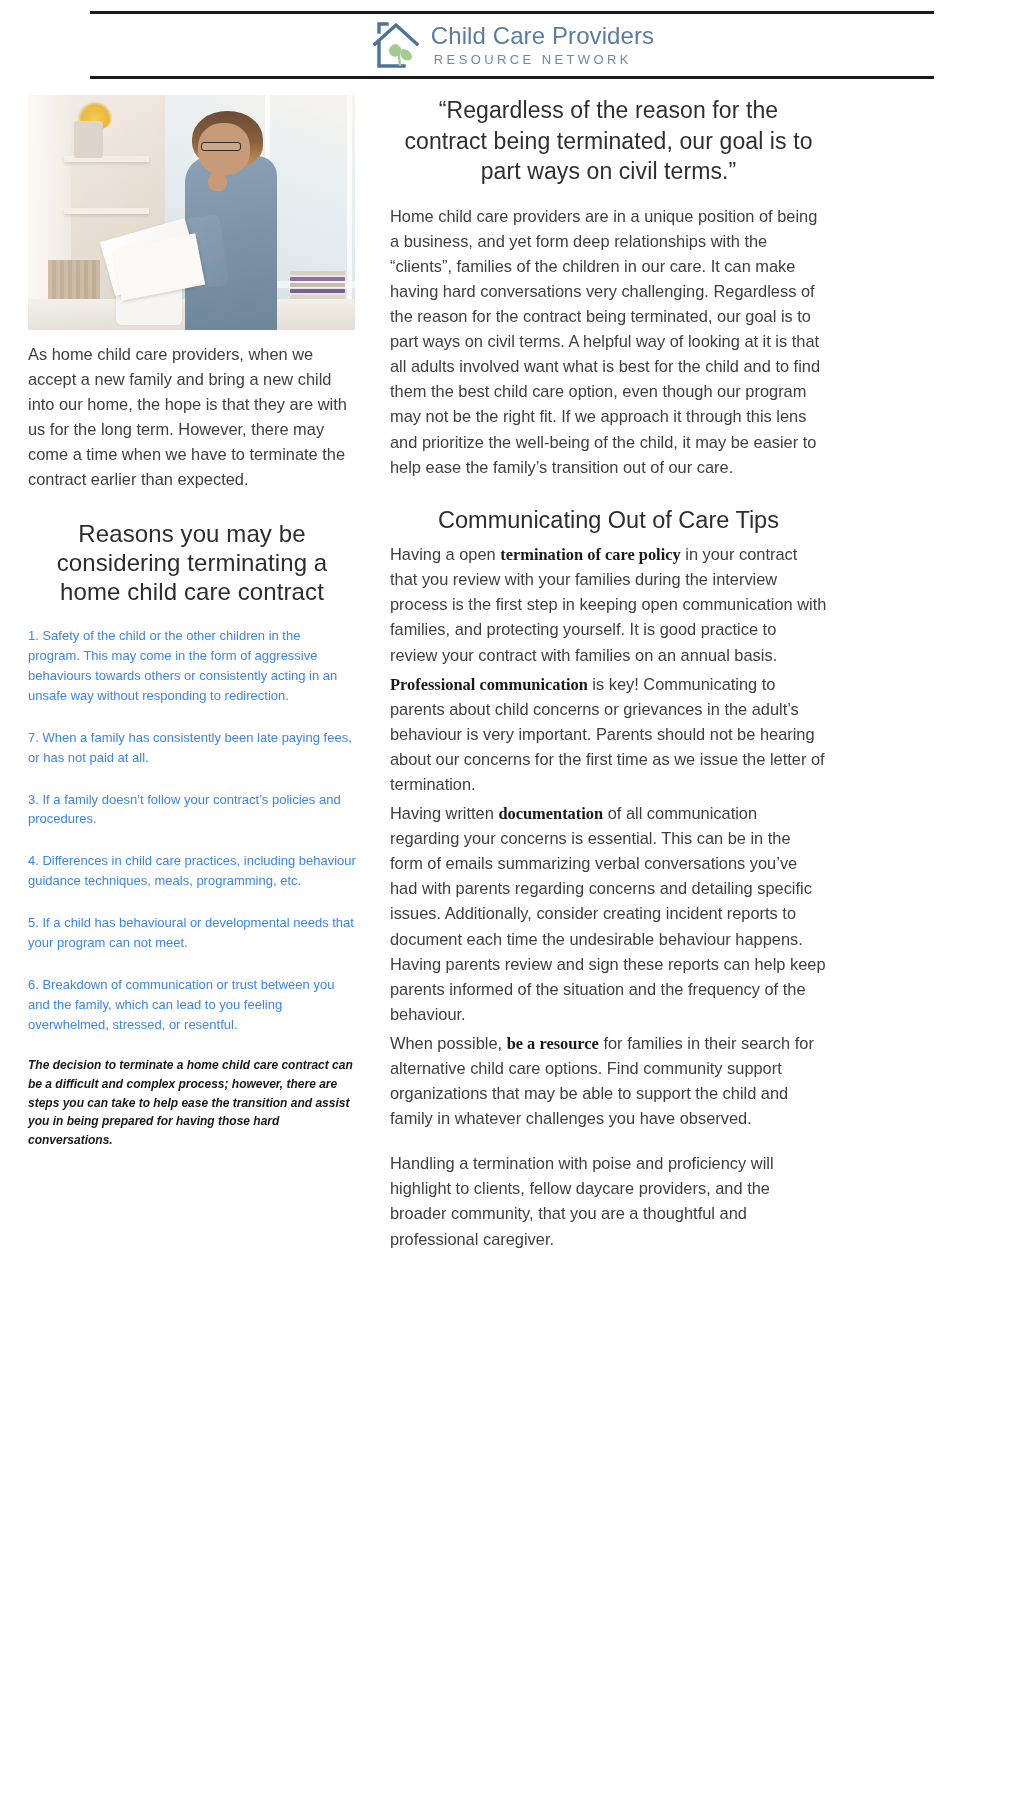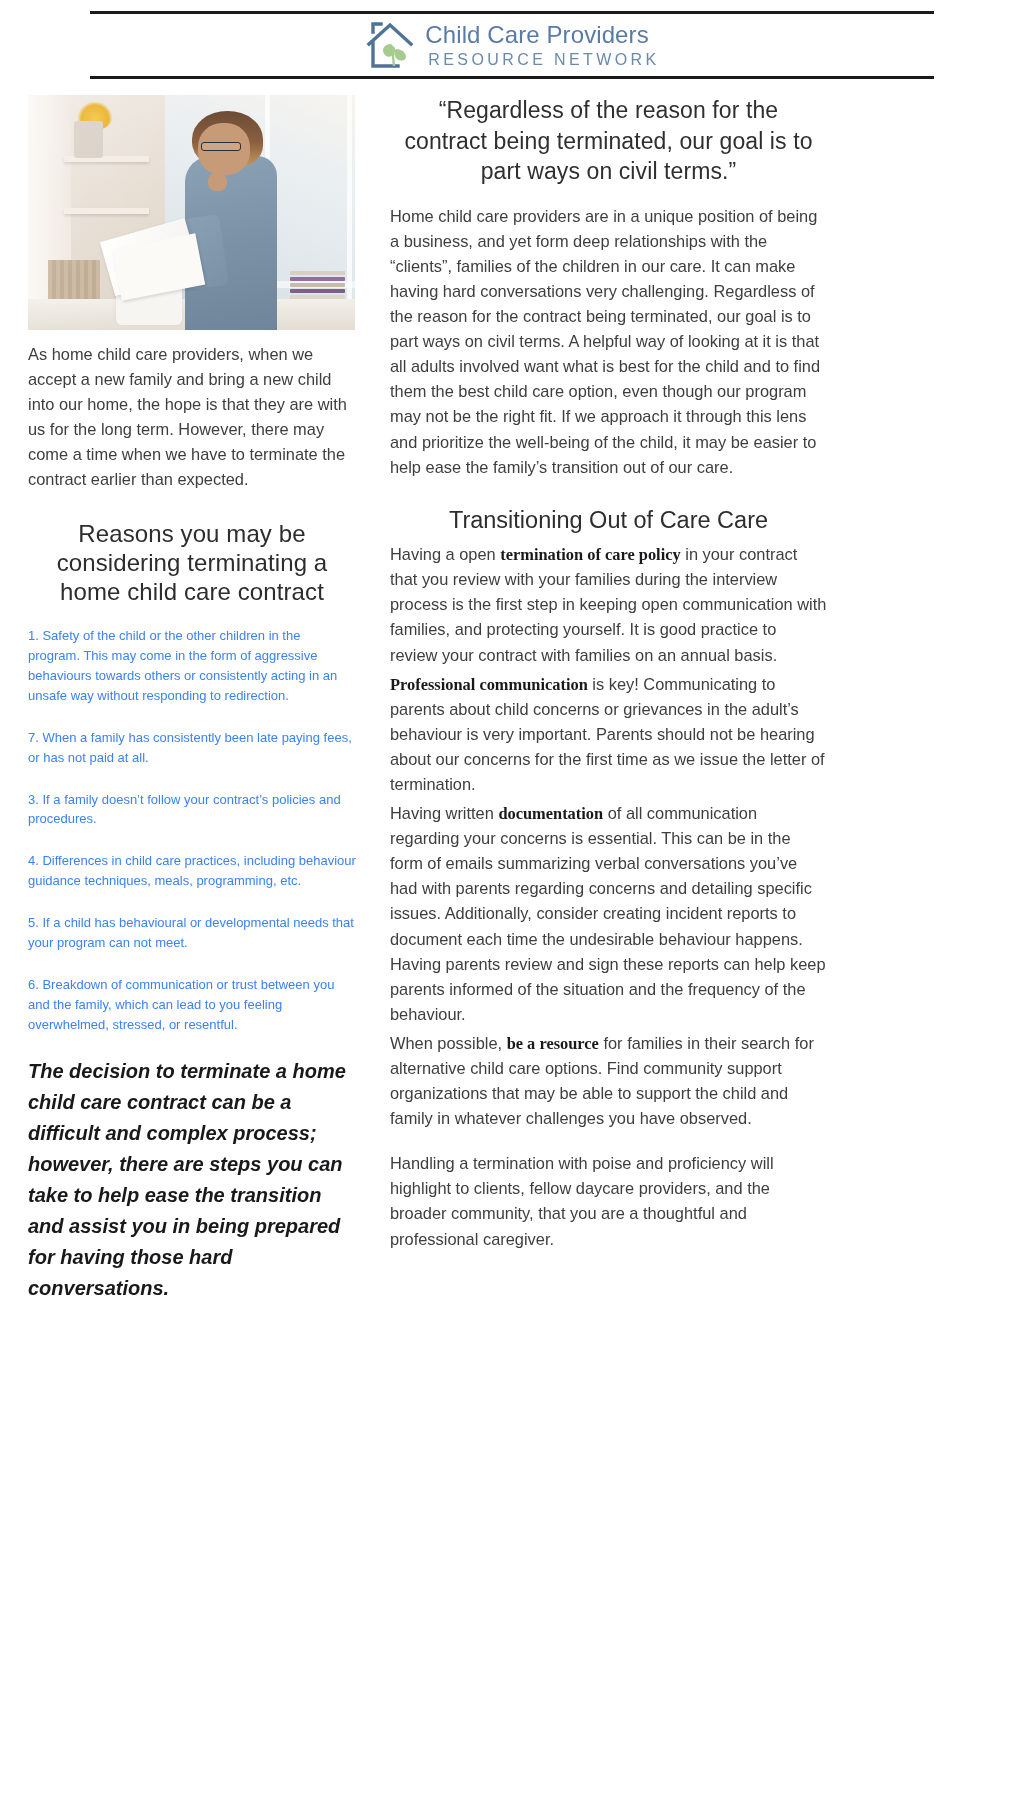--- a/index.html
+++ b/index.html
@@ -52,21 +52,21 @@
     justify-content: center;
     line-height: 1;
   }
   .logo-title {
     font-size: 24px;
     color: #5a7ba6;
     letter-spacing: .1px;
     font-weight: 500;
   }
   .logo-sub {
-    font-size: 16px;
+    font-size: 13px;
     color: #6b89ad;
     letter-spacing: 3.4px;
     margin-top: 5px;
     padding-left: 3px;
   }
 
   
   .title-block {
     text-align: center;
     padding-top: 14px;
@@ -234,21 +234,21 @@
     list-style: none;
     font-size: 13px;
     line-height: 1.53;
     color: #3b82f6;
     margin-bottom: 22px;
   }
   .numbered li:last-child { margin-bottom: 0; }
 
   .closing {
     margin-top: 22px;
-    font-size: 20px;
+    font-size: 12px;
     line-height: 1.55;
     font-weight: bold;
     font-style: italic;
     color: #19191b;
   }
 
   
   .quote {
     text-align: center;
     font-size: 23px;
@@ -349,21 +349,21 @@
 
       <p class="closing">The decision to terminate a home child care contract can be a difficult and complex process; however, there are steps you can take to help ease the transition and assist you in being prepared for having those hard conversations.</p>
     </div>
 
     <div class="col-right">
 
       <p class="quote">“Regardless of the reason for the contract being terminated, our goal is to part ways on civil terms.”</p>
 
       <p class="body-text para">Home child care providers are in a unique position of being a business, and yet form deep relationships with the “clients”, families of the children in our care. It can make having hard conversations very challenging. Regardless of the reason for the contract being terminated, our goal is to part ways on civil terms.  A helpful way of looking at it is that all adults involved want what is best for the child and to find them the best child care option, even though our program may not be the right fit.  If we approach it through this lens and prioritize the well-being of the child, it may be easier to help ease the family’s transition out of our care.</p>
 
-      <h3 class="tips-heading">Transitioning Out of Care Care</h3>
+      <h3 class="tips-heading">Communicating Out of Care Tips</h3>
 
       <p class="body-text tip-para first">
         <span>Having a open </span><b>termination of care policy</b><span> in your contract that you review with your families during the interview process is the first step in keeping open communication with families, and protecting yourself. It is good practice to review your contract with families on an annual basis.</span>
       </p>
 
       <p class="body-text tip-para">
         <span></span><b>Professional communication</b><span> is key! Communicating to parents about child concerns or grievances in the adult’s behaviour is very important. Parents should not be hearing about our concerns for the first time as we issue the letter of termination.</span>
       </p>
 
       <p class="body-text tip-para">

